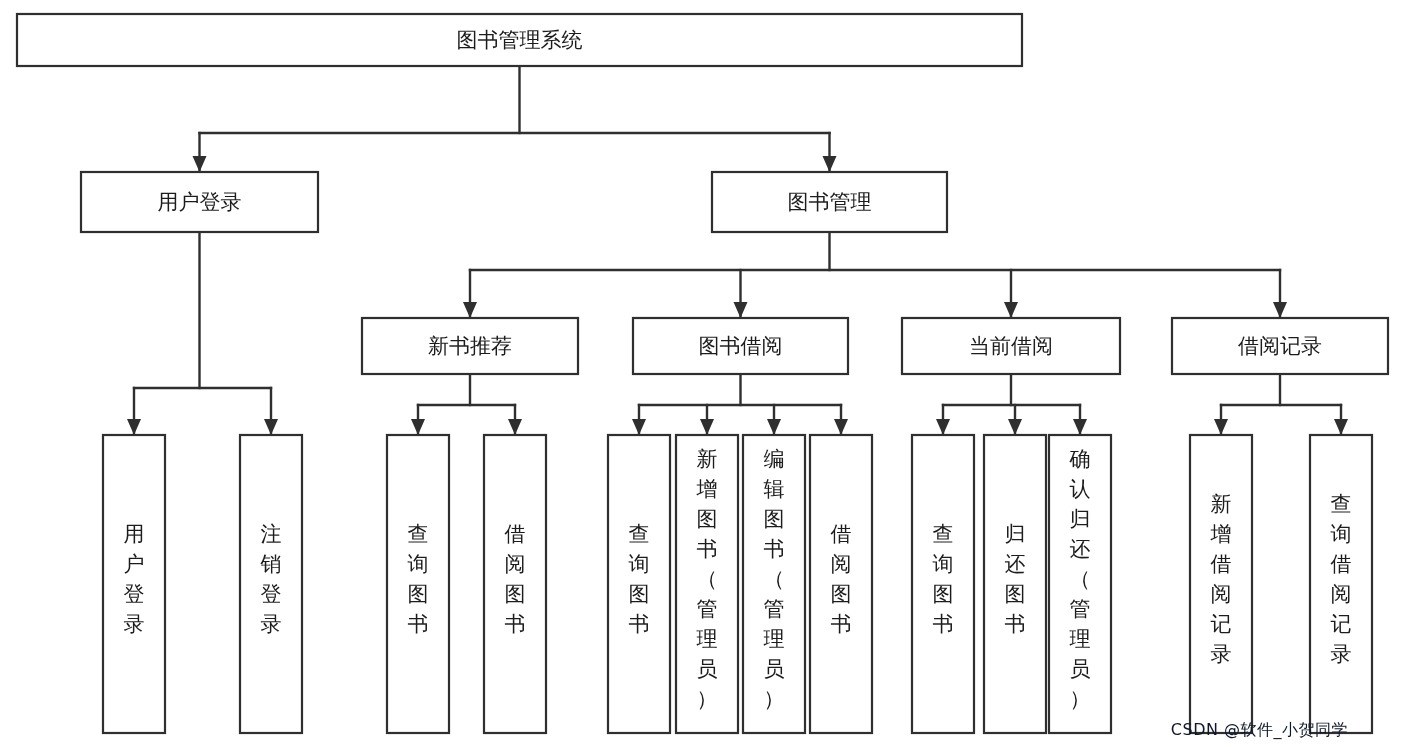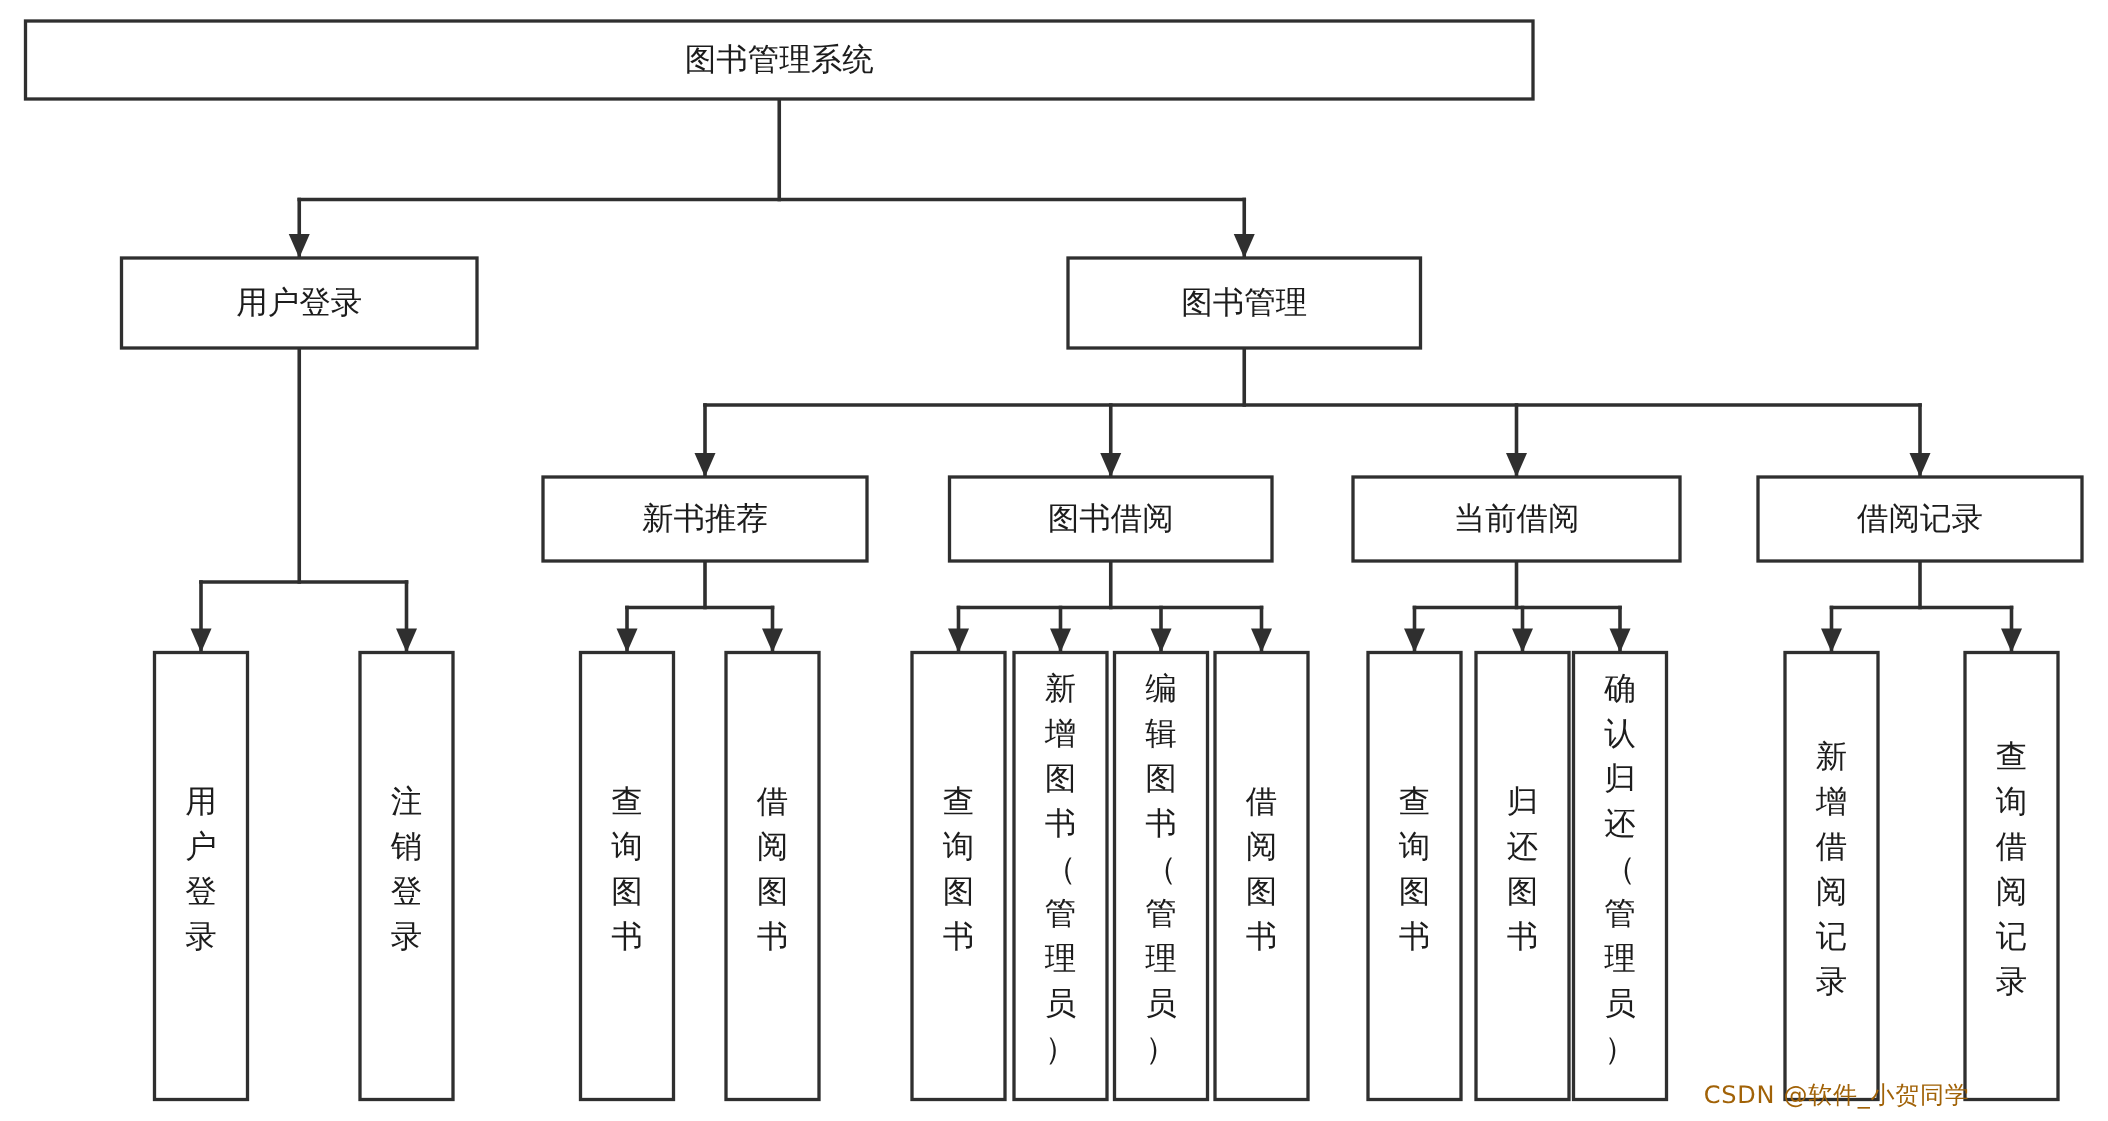--- a/index.html
+++ b/index.html
@@ -11,20 +11,21 @@
     width: 1405px;
     height: 747px;
     font-family: "DejaVu Sans", "Liberation Sans", sans-serif;
     overflow: hidden;
   }
   #diagram-root {
     position: relative;
     width: 1325px;
     height: 747px;
     background: #ffffff;
+    padding-left: 35px;
   }
   svg#diagram-svg {
     position: absolute;
     left: 0;
     top: 0;
     width: 1405px;
     height: 747px;
     display: block;
   }
   .node-box {
@@ -55,21 +56,21 @@
     font-size: 21px;
     fill: #1c1c1c;
     text-anchor: middle;
   }
   .watermark-text {
     position: absolute;
     right: 12px;
     bottom: 6px;
     font-family: "DejaVu Sans", "Liberation Sans", sans-serif;
     font-size: 16px;
-    color: #a16207;
+    color: #0f172a;
     letter-spacing: 0.5px;
     user-select: none;
     white-space: nowrap;
   }
 </style>
 </head>
 <body>
 
 <div id="diagram-root">
   <svg id="diagram-svg" viewBox="0 0 1405 747">

